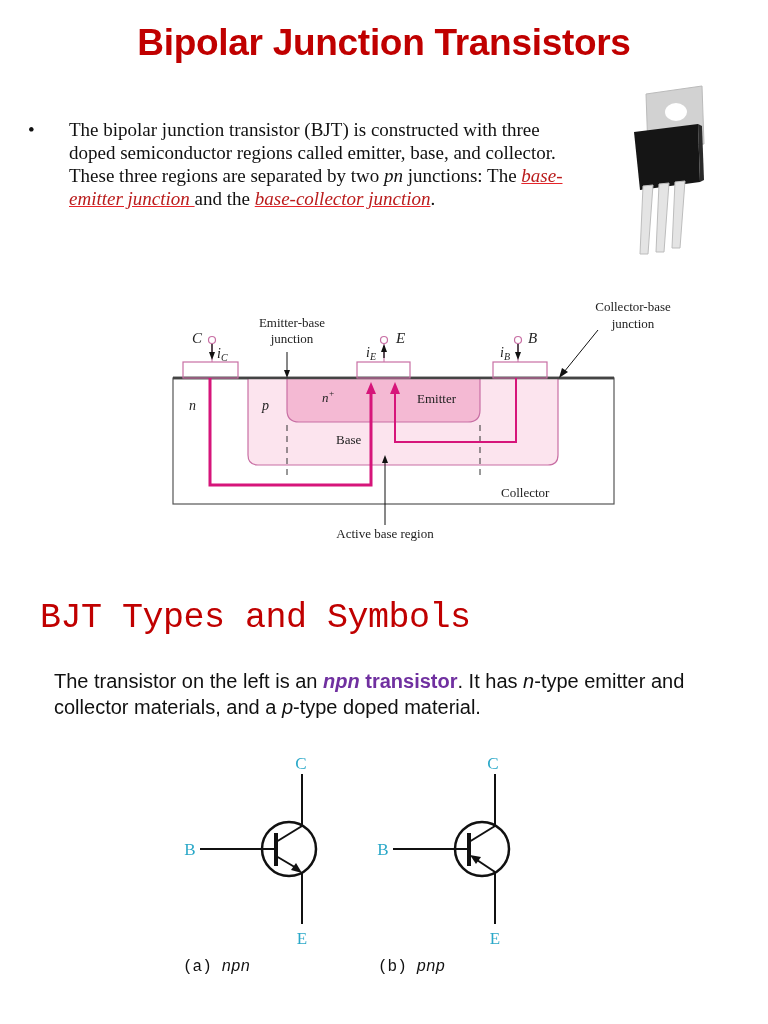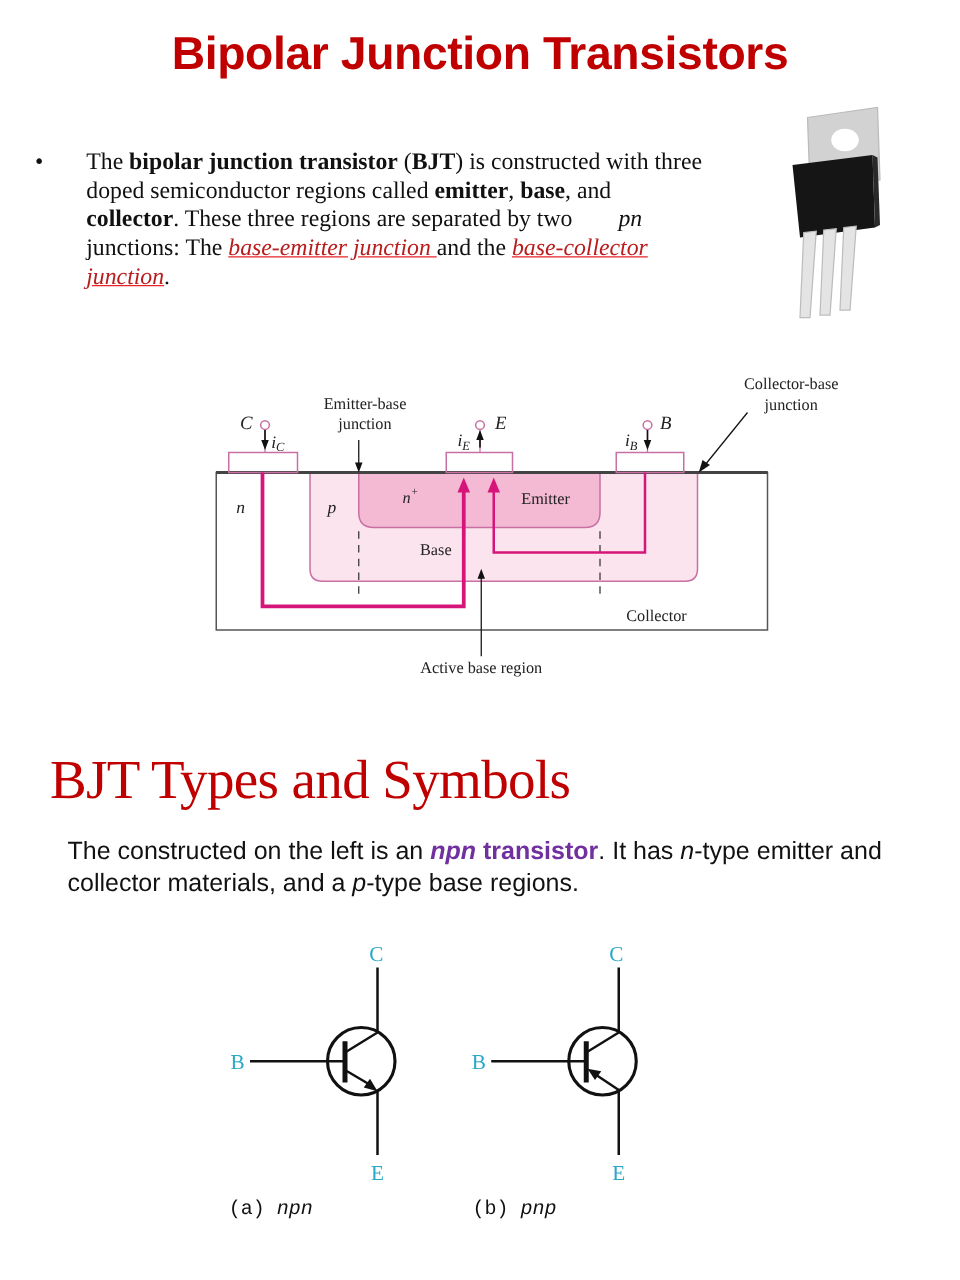--- a/index.html
+++ b/index.html
@@ -8,28 +8,28 @@
       position: absolute; left: 0; top: 22px; width: 768px; text-align: center;
       font-family: "Liberation Sans", sans-serif; font-weight: bold; font-size: 37px;
       color: #c00000; letter-spacing: -0.3px; margin: 0;
     }
     .bullet-block {
       position: absolute; left: 28px; top: 118px; width: 540px;
       font-family: "Liberation Serif", serif; font-size: 19px; line-height: 23px; color: #111;
     }
     .bullet-block .dot { position: absolute; left: 0; top: 0; width: 14px; }
     .bullet-block .txt { margin-left: 41px; }
-    .bullet-block b { font-weight: bold; }
-    .bullet-block i { font-style: italic; margin-left: 32px; }
+    .bullet-block b { font-weight: normal; }
+    .bullet-block i { font-style: italic; }
     .red-link { color: #b91c1c; font-style: italic; text-decoration: underline; text-decoration-color: #e8242a; }
     .photo { position: absolute; left: 590px; top: 78px; }
     .xsec { position: absolute; left: 0; top: 0; }
     .h2 {
       position: absolute; left: 40px; top: 598px; margin: 0;
-      font-family: Liberation Serif, serif; font-weight: normal; font-size: 44px;
+      font-family: Liberation Mono, monospace; font-weight: normal; font-size: 35px;
       color: #c00000; letter-spacing: -0.5px; text-align: right;
     }
     .para {
       position: absolute; left: 54px; top: 668px; width: 680px;
       font-family: "Liberation Sans", sans-serif; font-size: 20px; line-height: 26px; color: #111;
     }
     .purple { color: #7030a0; font-weight: bold; margin-top: 39px; }
     .symbols { position: absolute; left: 0; top: 0; }
     .caption {
       position: absolute; top: 958px; font-family: Liberation Mono, monospace; font-size: 16px; color: #111;
@@ -120,21 +120,21 @@
   <text x="262" y="410" font-size="14" font-style="italic" fill="#222">p</text>
   <text x="322" y="402" font-size="13" font-style="italic" fill="#222"><tspan>n</tspan><tspan font-size="9" dy="-6">+</tspan></text>
   <text x="417" y="403" font-size="13" fill="#222">Emitter</text>
   <text x="336" y="444" font-size="13" fill="#222">Base</text>
   <text x="501" y="497" font-size="13" fill="#222">Collector</text>
   <text x="385" y="538" font-size="13" text-anchor="middle" fill="#222">Active base region</text>
 </svg>
 
 <h2 class="h2">BJT Types and Symbols</h2>
 
-<div class="para"><span>The constructed on the left is an </span><span class="purple"><i>npn</i><span> transistor</span></span><span>.  It has </span><i>n</i><span>-type emitter and collector materials, and a </span><i>p</i><span>-type base regions.</span></div>
+<div class="para"><span>The transistor on the left is an </span><span class="purple"><i>npn</i><span> transistor</span></span><span>.  It has </span><i>n</i><span>-type emitter and collector materials, and a </span><i>p</i><span>-type doped material.</span></div>
 
 <svg class="symbols" width="768" height="1024" viewBox="0 0 768 1024" style="font-family:'Liberation Serif', serif;">
 
   <g>
     <line x1="302" y1="774" x2="302" y2="826" stroke="#111" stroke-width="2"></line>
     <line x1="302" y1="872" x2="302" y2="924" stroke="#111" stroke-width="2"></line>
     <line x1="200" y1="849" x2="263" y2="849" stroke="#111" stroke-width="2"></line>
     <circle cx="289" cy="849" r="27" fill="none" stroke="#111" stroke-width="2.5"></circle>
     <line x1="276" y1="833" x2="276" y2="866" stroke="#111" stroke-width="4"></line>
     <line x1="263" y1="849" x2="276" y2="849" stroke="#111" stroke-width="2"></line>

